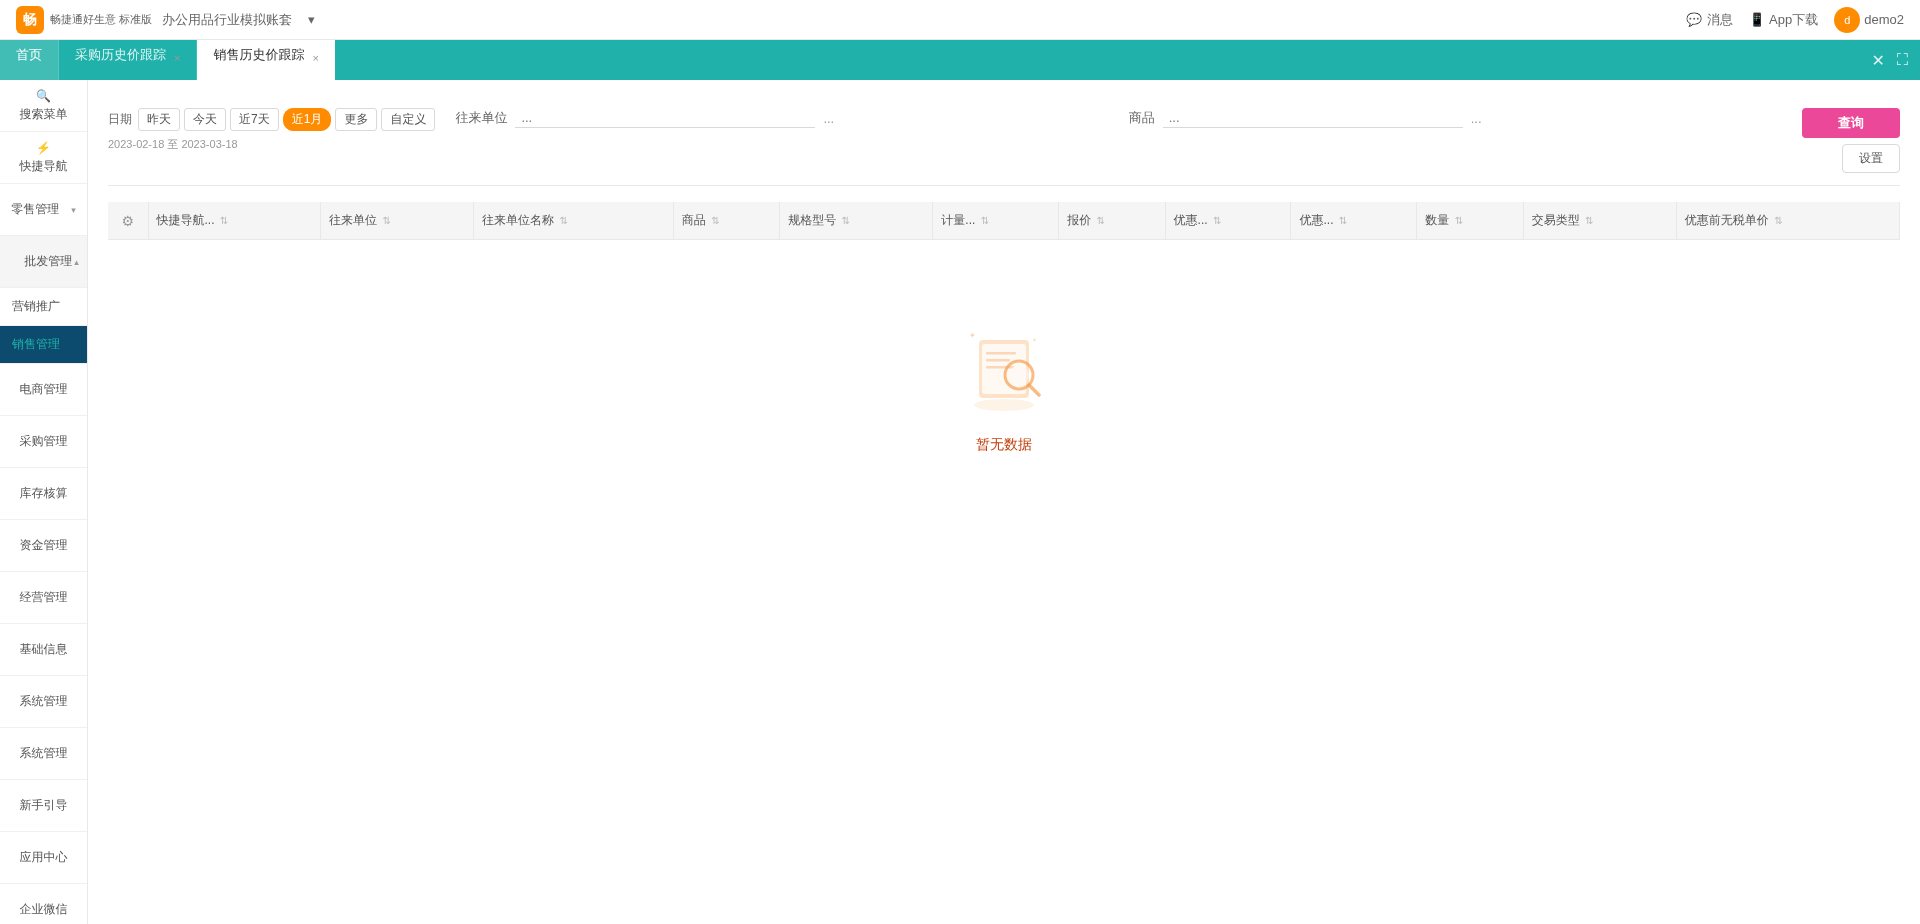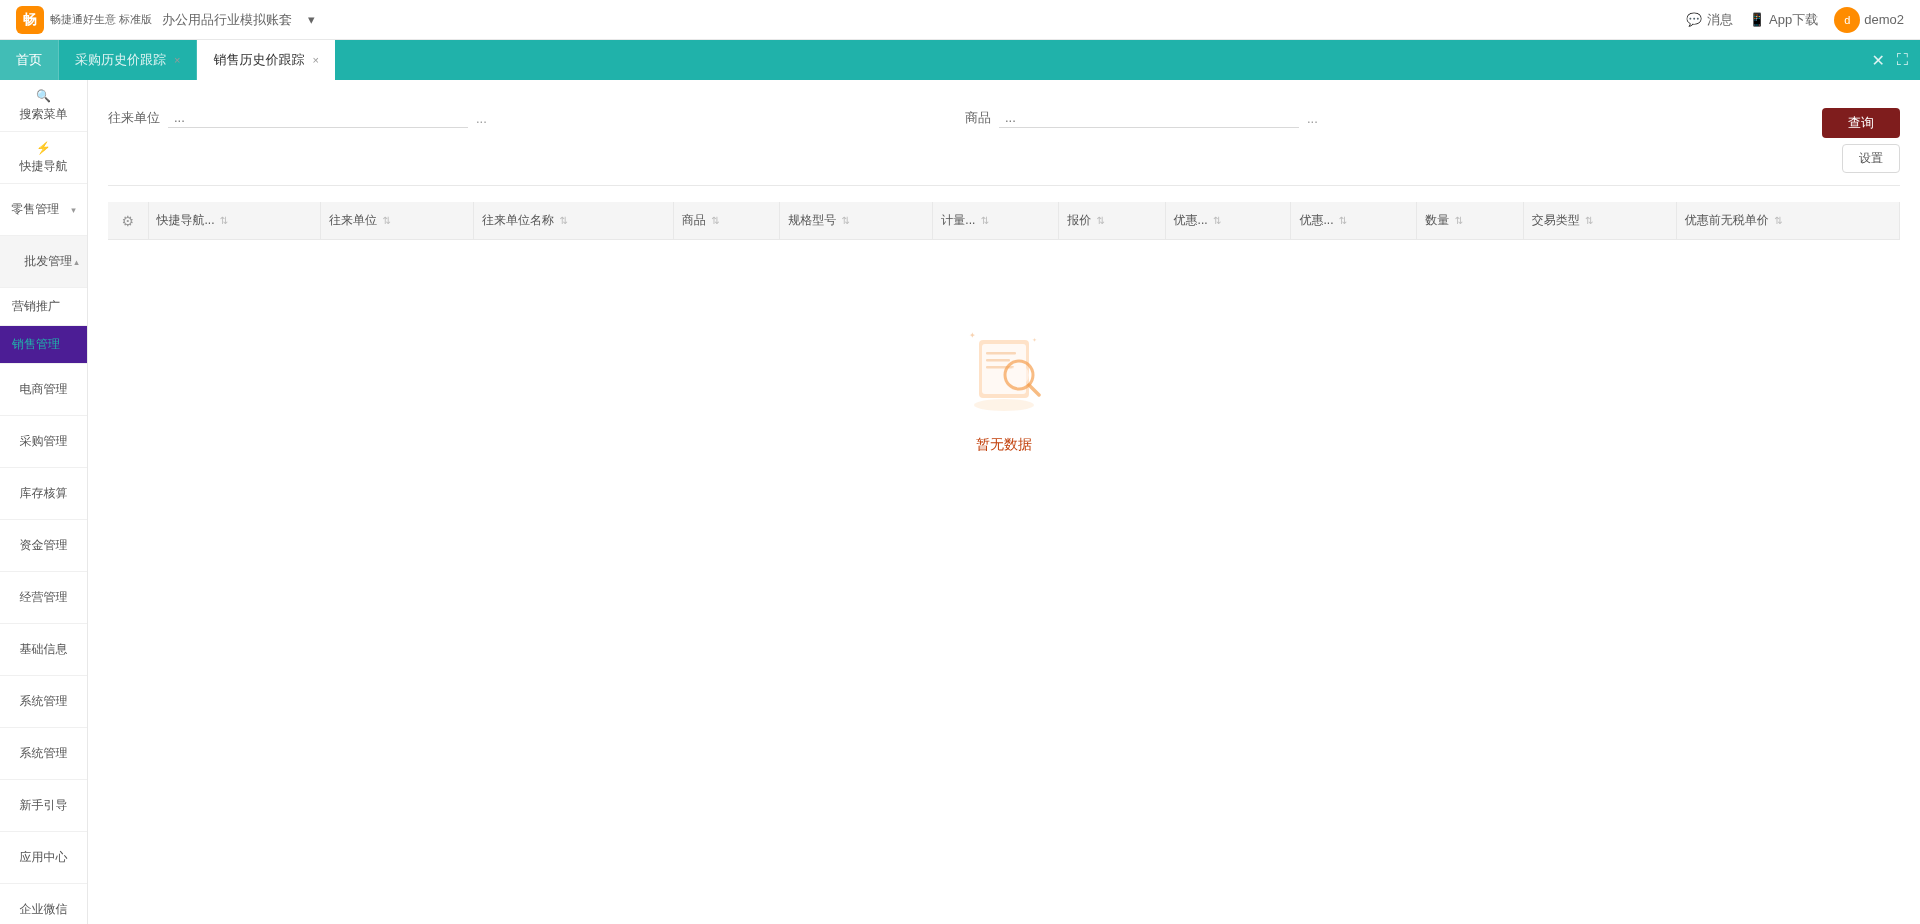--- a/index.html
+++ b/index.html
@@ -35,21 +35,21 @@
     
     .tab-bar {
       height: 40px;
       background: #20b2aa;
       display: flex;
       align-items: stretch;
       flex-shrink: 0;
       padding-left: 0;
     }
     .tab-item {
-      display: flex; align-items: center; gap: 6px;
+      display: flex; align-items: flex-end; gap: 6px;
       padding: 16px 16px;
       cursor: pointer;
       color: rgba(255,255,255,0.85);
       font-size: 13px;
       border-right: 1px solid rgba(255,255,255,0.15);
       white-space: nowrap;
     }
     .tab-item.active {
       background: #fff;
       color: #333;
@@ -92,21 +92,21 @@
       gap: 3px;
       min-height: 52px;
     }
     .sidebar-sub-item {
       padding: 10px 12px;
       cursor: pointer;
       color: #555;
       font-size: 12px;
       border-bottom: 1px solid #f0f0f0;
     }
-    .sidebar-sub-item.active { color: #20b2aa; background: #4c1d95; }
+    .sidebar-sub-item.active { color: #20b2aa; background: #0c4a6e; }
 
     
     .content-area {
       flex: 1;
       overflow: auto;
       background: #f5f5f5;
       padding: 0;
     }
 
     .page-container {
@@ -203,28 +203,28 @@
     }
     .filter-dots { color: #999; font-size: 13px; }
 
     .filter-actions {
       display: flex;
       flex-direction: column;
       gap: 6px;
       align-items: flex-end;
     }
     .query-btn {
-      background: #7f1d1d;
+      background: #ec4899;
       color: #fff;
       border: none;
-      padding: 6px 26px;
+      padding: 6px 36px;
       border-radius: 4px;
       cursor: pointer;
       font-size: 13px;
-      font-weight: 400;
+      font-weight: 700;
     }
     .settings-btn {
       background: #fff;
       color: #555;
       border: 1px solid #d9d9d9;
       padding: 5px 16px;
       border-radius: 4px;
       cursor: pointer;
       font-size: 12px;
     }
@@ -381,20 +381,34 @@
       <span>企业微信</span>
     </div>
 
   </div>
 
   <div class="content-area">
     <div class="page-container">
 
 
       <div class="filter-bar">
+        <div class="filter-group">
+          <div class="filter-row">
+            <span class="filter-label">日期</span>
+            <div class="date-btns">
+              <button class="date-btn">昨天</button>
+              <button class="date-btn">今天</button>
+              <button class="date-btn">近7天</button>
+              <button class="date-btn active">近1月</button>
+              <button class="date-btn">更多</button>
+              <button class="date-btn">自定义</button>
+            </div>
+          </div>
+          <div class="date-range-text">2023-02-18 至 2023-03-18</div>
+        </div>
 
         <div class="filter-input-group">
           <div class="filter-input-row">
             <span class="filter-field-label">往来单位</span>
             <input class="filter-input" type="text" placeholder="..." style="">
             <span class="filter-dots">...</span>
           </div>
         </div>
 
         <div class="filter-input-group">

